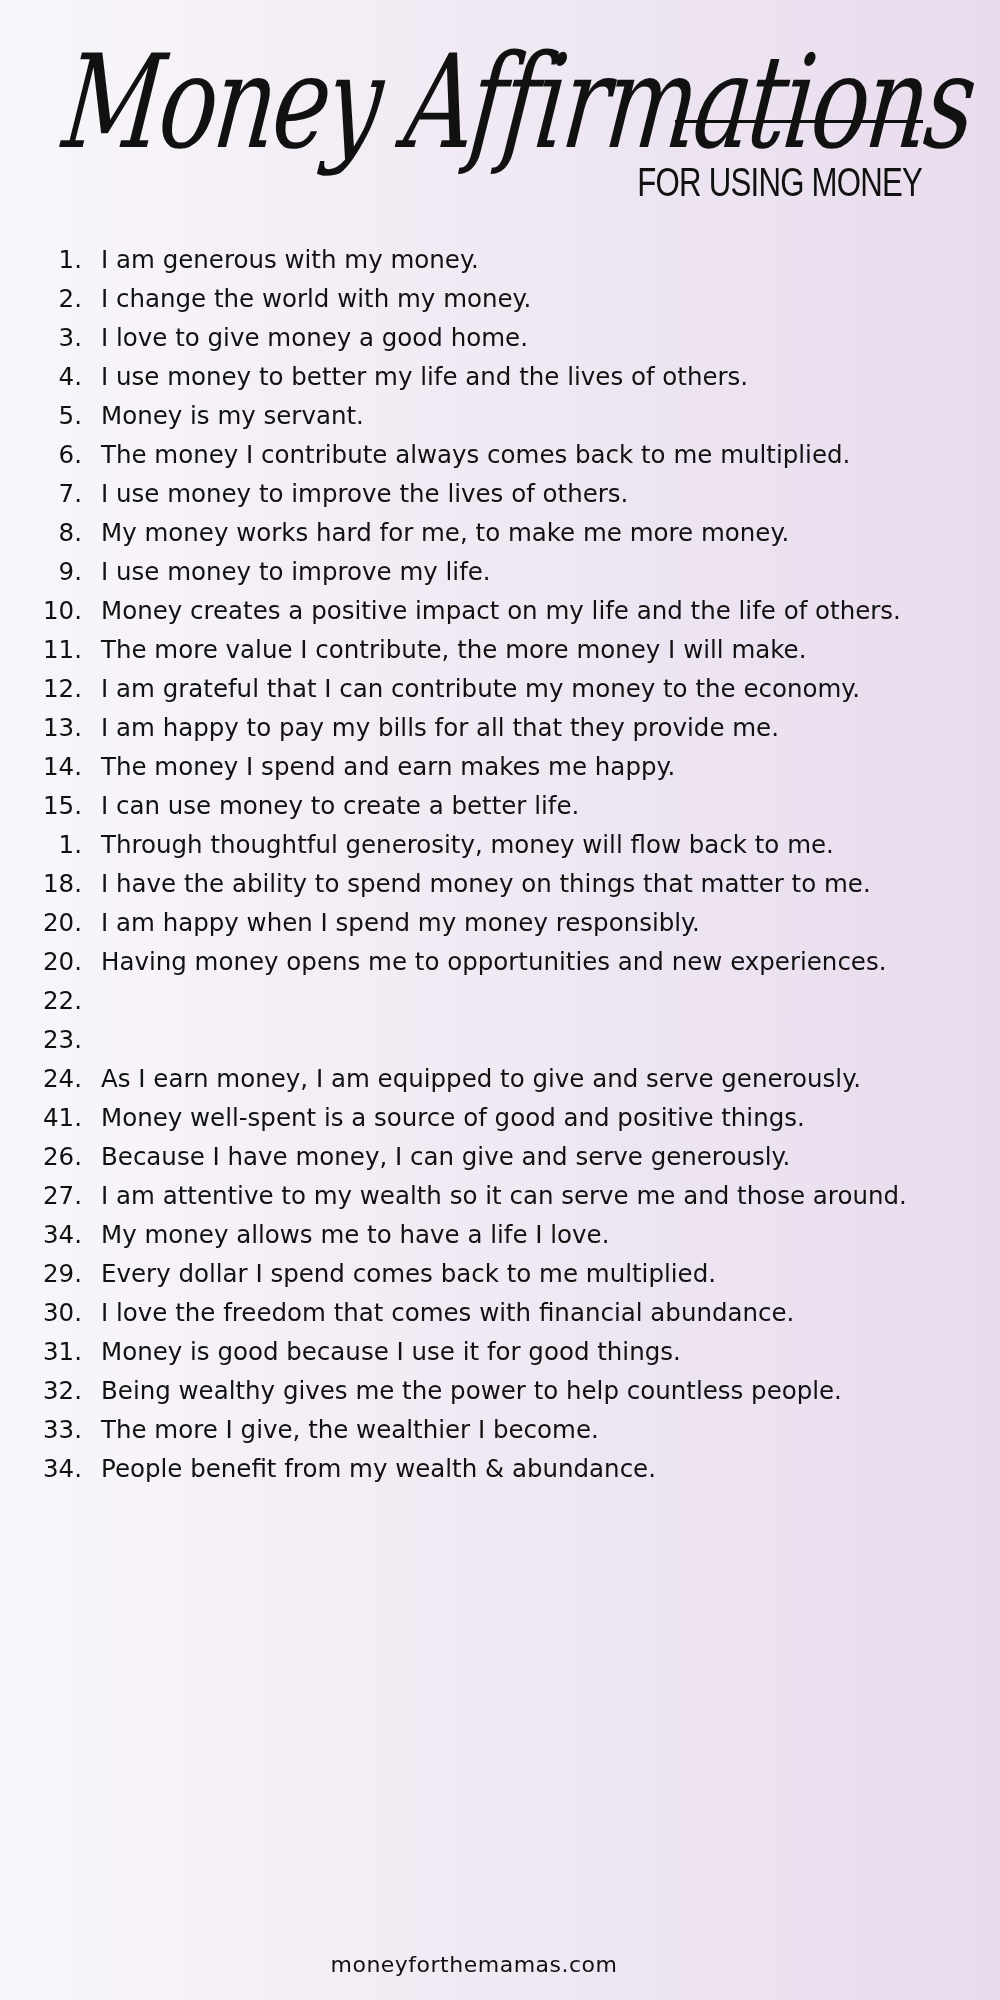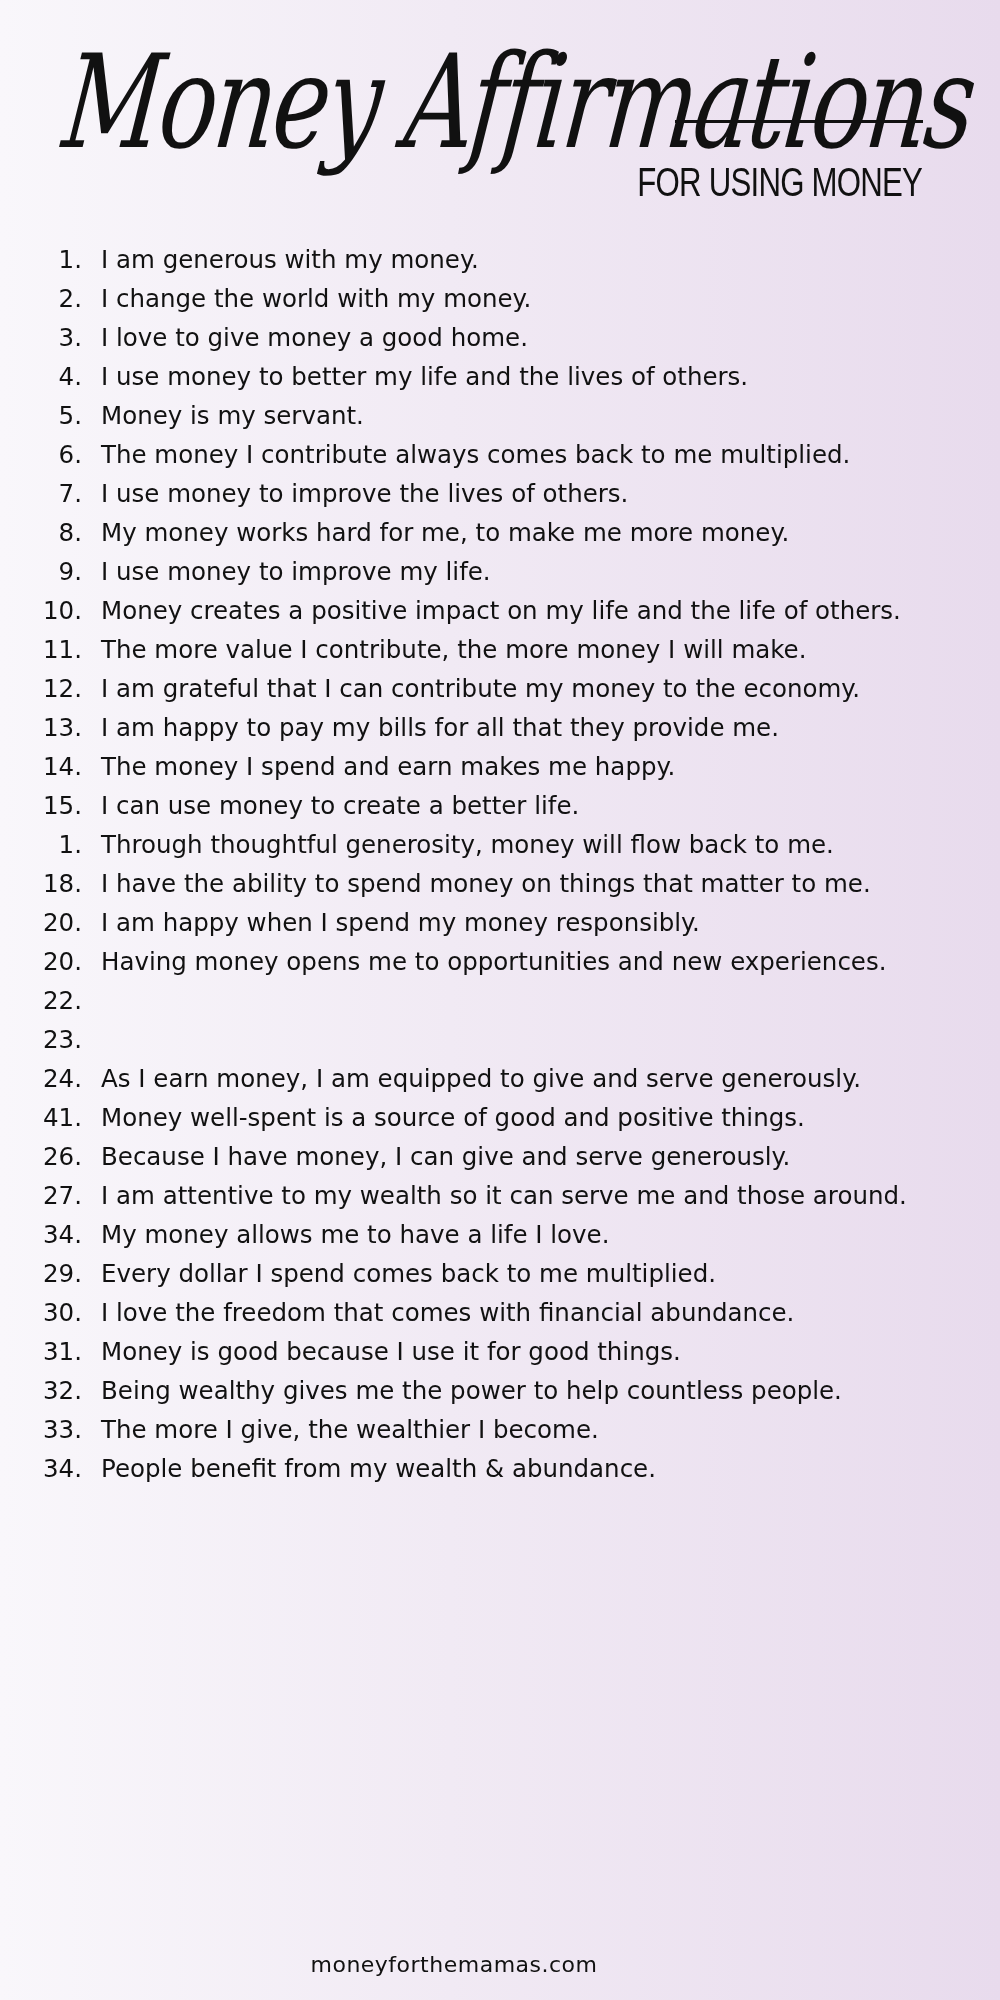--- a/index.html
+++ b/index.html
@@ -84,20 +84,21 @@
     .footer {
       position: absolute;
       left: 0;
       top: 1952px;
       width: 908px;
       text-align: center;
       font-family: "DejaVu Sans", sans-serif;
       font-size: 22px;
       letter-spacing: 0.5px;
       color: #111;
+      padding-left: 20px;
     }
   </style>
 </head>
 <body>
 
 <div class="header">
   <div class="script-title">Money Affirmations</div>
   <div class="title-rule"></div>
   <div class="subtitle">FOR USING MONEY</div>
 </div>

